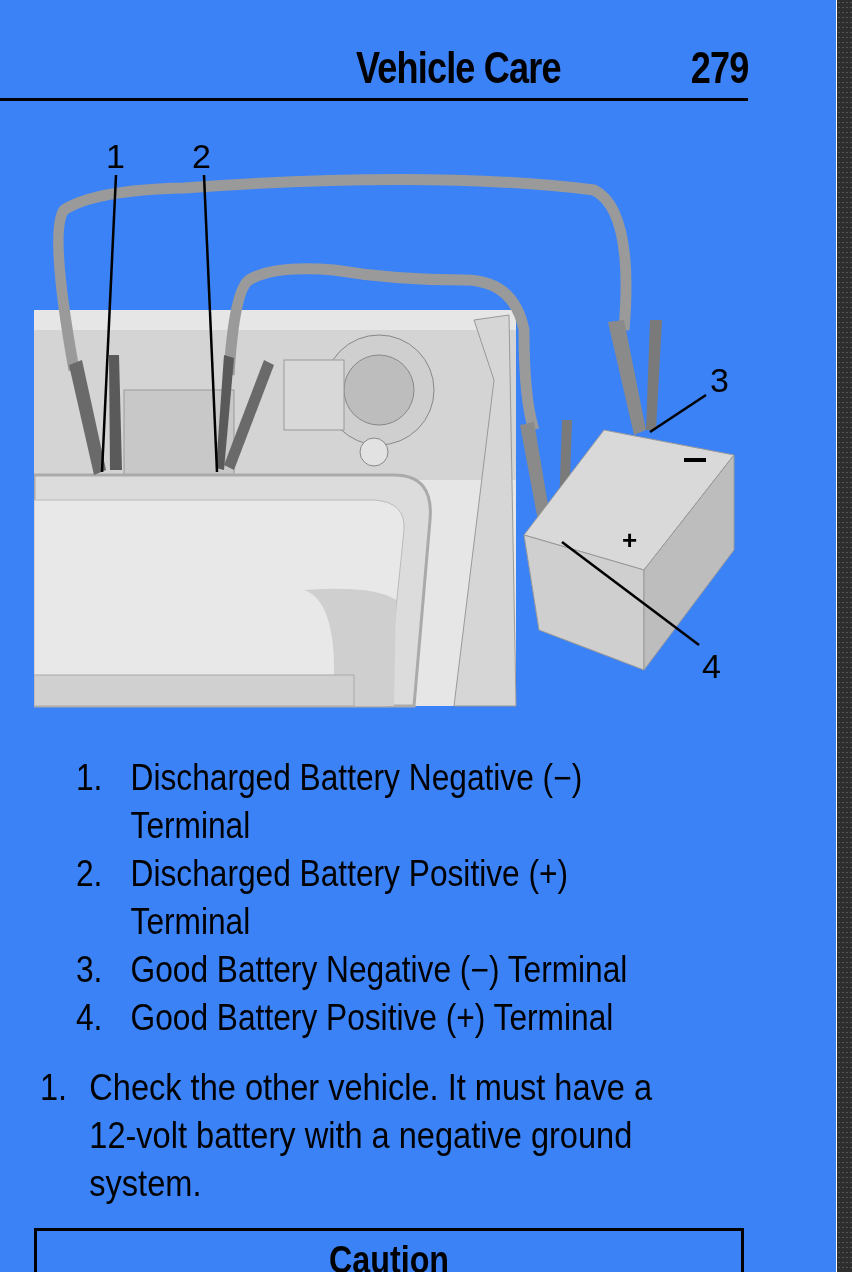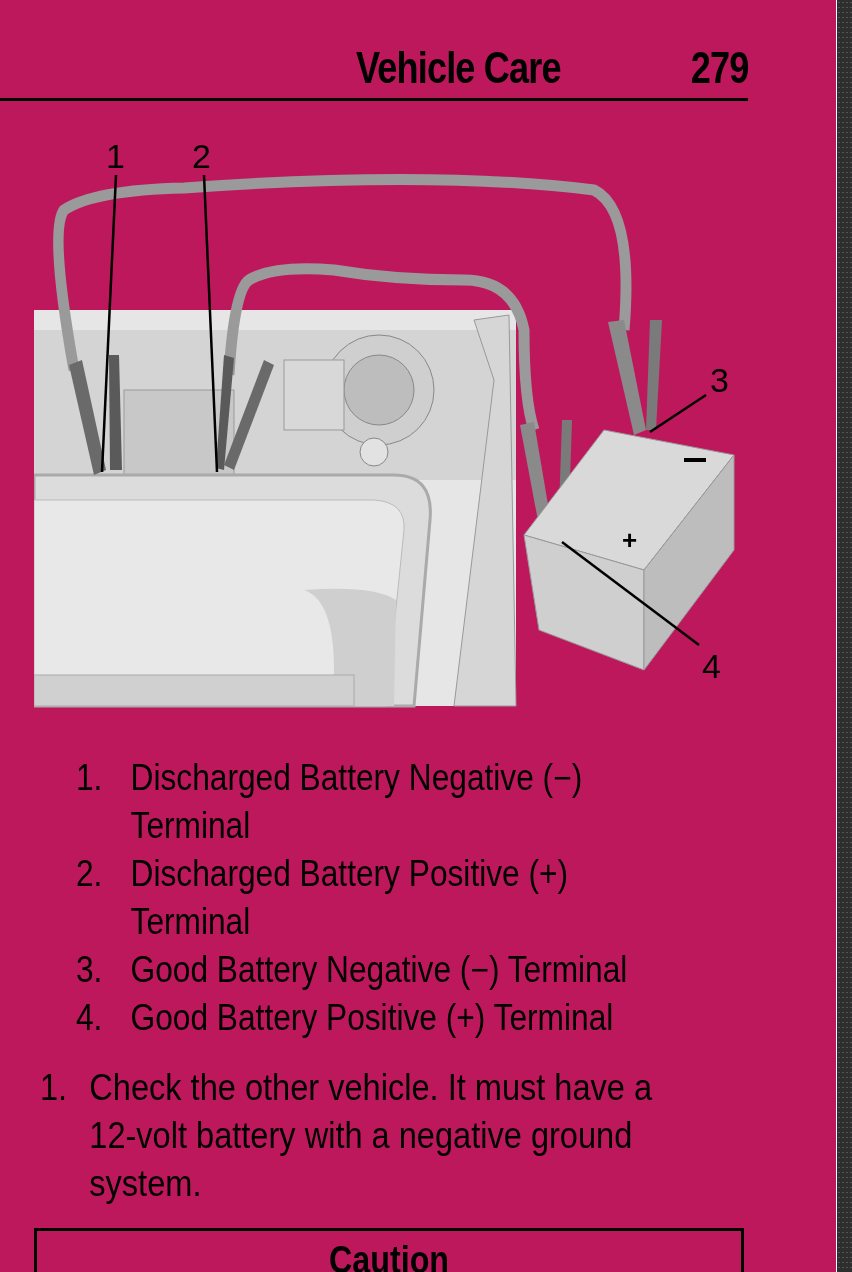--- a/index.html
+++ b/index.html
@@ -2,21 +2,21 @@
 <html><head>
 <meta charset="utf-8">
 <style>
   html, body { margin:0; padding:0; }
   body {
     width:852px; height:1272px; overflow:hidden; position:relative;
     background:#ffffff;
     font-family:"Liberation Sans", sans-serif;
     color:#000;
   }
-  .page { position:absolute; left:0; top:0; width:836px; height:1272px; background:#be185d; }
+  .page { position:absolute; left:0; top:0; width:836px; height:1272px; background:#3b82f6; }
   .side-strip {
     position:absolute; left:837px; top:0; width:15px; height:1272px;
     background:#2e2e2e;
     background-image: radial-gradient(#555 0.6px, transparent 0.8px);
     background-size:4px 5px;
   }
   .header {
     position:absolute; left:0; top:40px; width:748px; height:58px;
   }
   .header-title {

